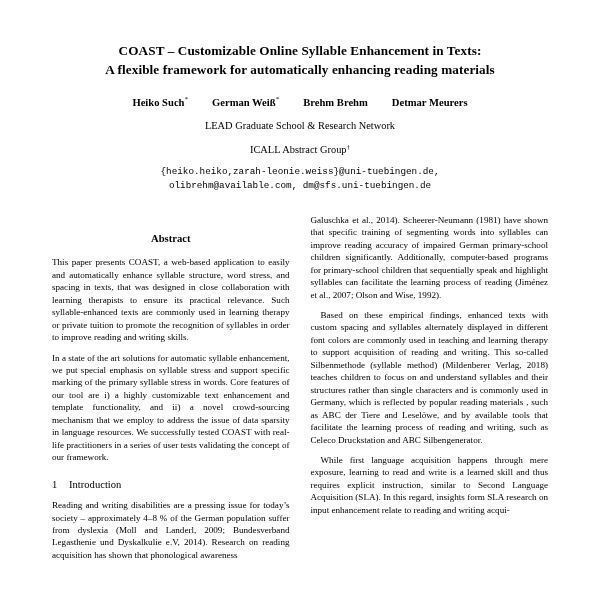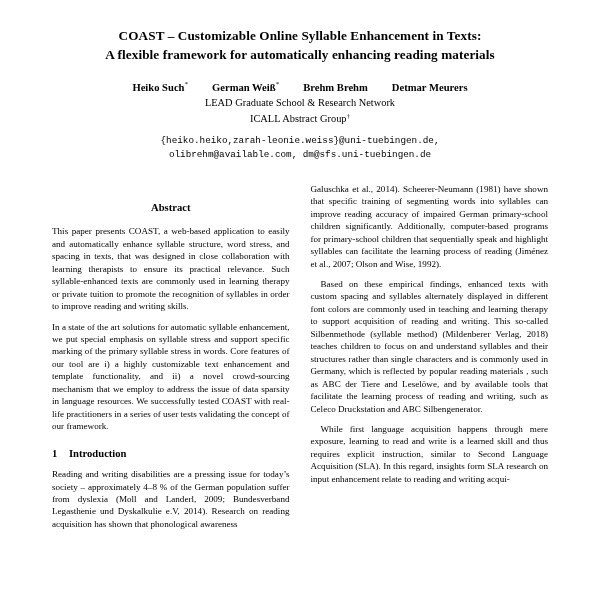--- a/index.html
+++ b/index.html
@@ -11,21 +11,21 @@
     width: 600px;
     height: 600px;
     overflow: hidden;
     font-family: "Liberation Serif", serif;
     color: #000000;
   }
   .page {
     width: 600px;
     height: 492px;
     box-sizing: border-box;
-    padding: 27px 52px 0 52px;
+    padding: 42px 52px 0 52px;
     position: relative;
   }
   .title {
     text-align: center;
     font-size: 13.2px;
     font-weight: bold;
     line-height: 1.42;
     margin: 0 0 0 0;
     letter-spacing: 0.1px;
   }
@@ -43,21 +43,21 @@
   }
   .authors sup {
     font-size: 7px;
     font-weight: normal;
     vertical-align: super;
   }
   .affil {
     text-align: center;
     font-size: 10.4px;
     line-height: 1.5;
-    margin-top: 0;
+    margin-top: 8px;
   }
   .affil sup {
     font-size: 7px;
     vertical-align: super;
   }
   .emails {
     text-align: center;
     font-family: "Liberation Mono", monospace;
     font-size: 9.3px;
     line-height: 1.55;
@@ -83,21 +83,21 @@
   }
   p.body-par {
     margin: 0 0 8px 0;
     text-indent: 0;
   }
   p.body-par.indent {
     text-indent: 10px;
   }
   .sec-head {
     font-size: 10.6px;
-    font-weight: bold;
+    font-weight: normal;
     margin: 14px 0 7px 0;
   }
   .sec-head .num {
     display: inline-block;
     width: 17px;
   }
 </style>
 </head>
 <body>
 

